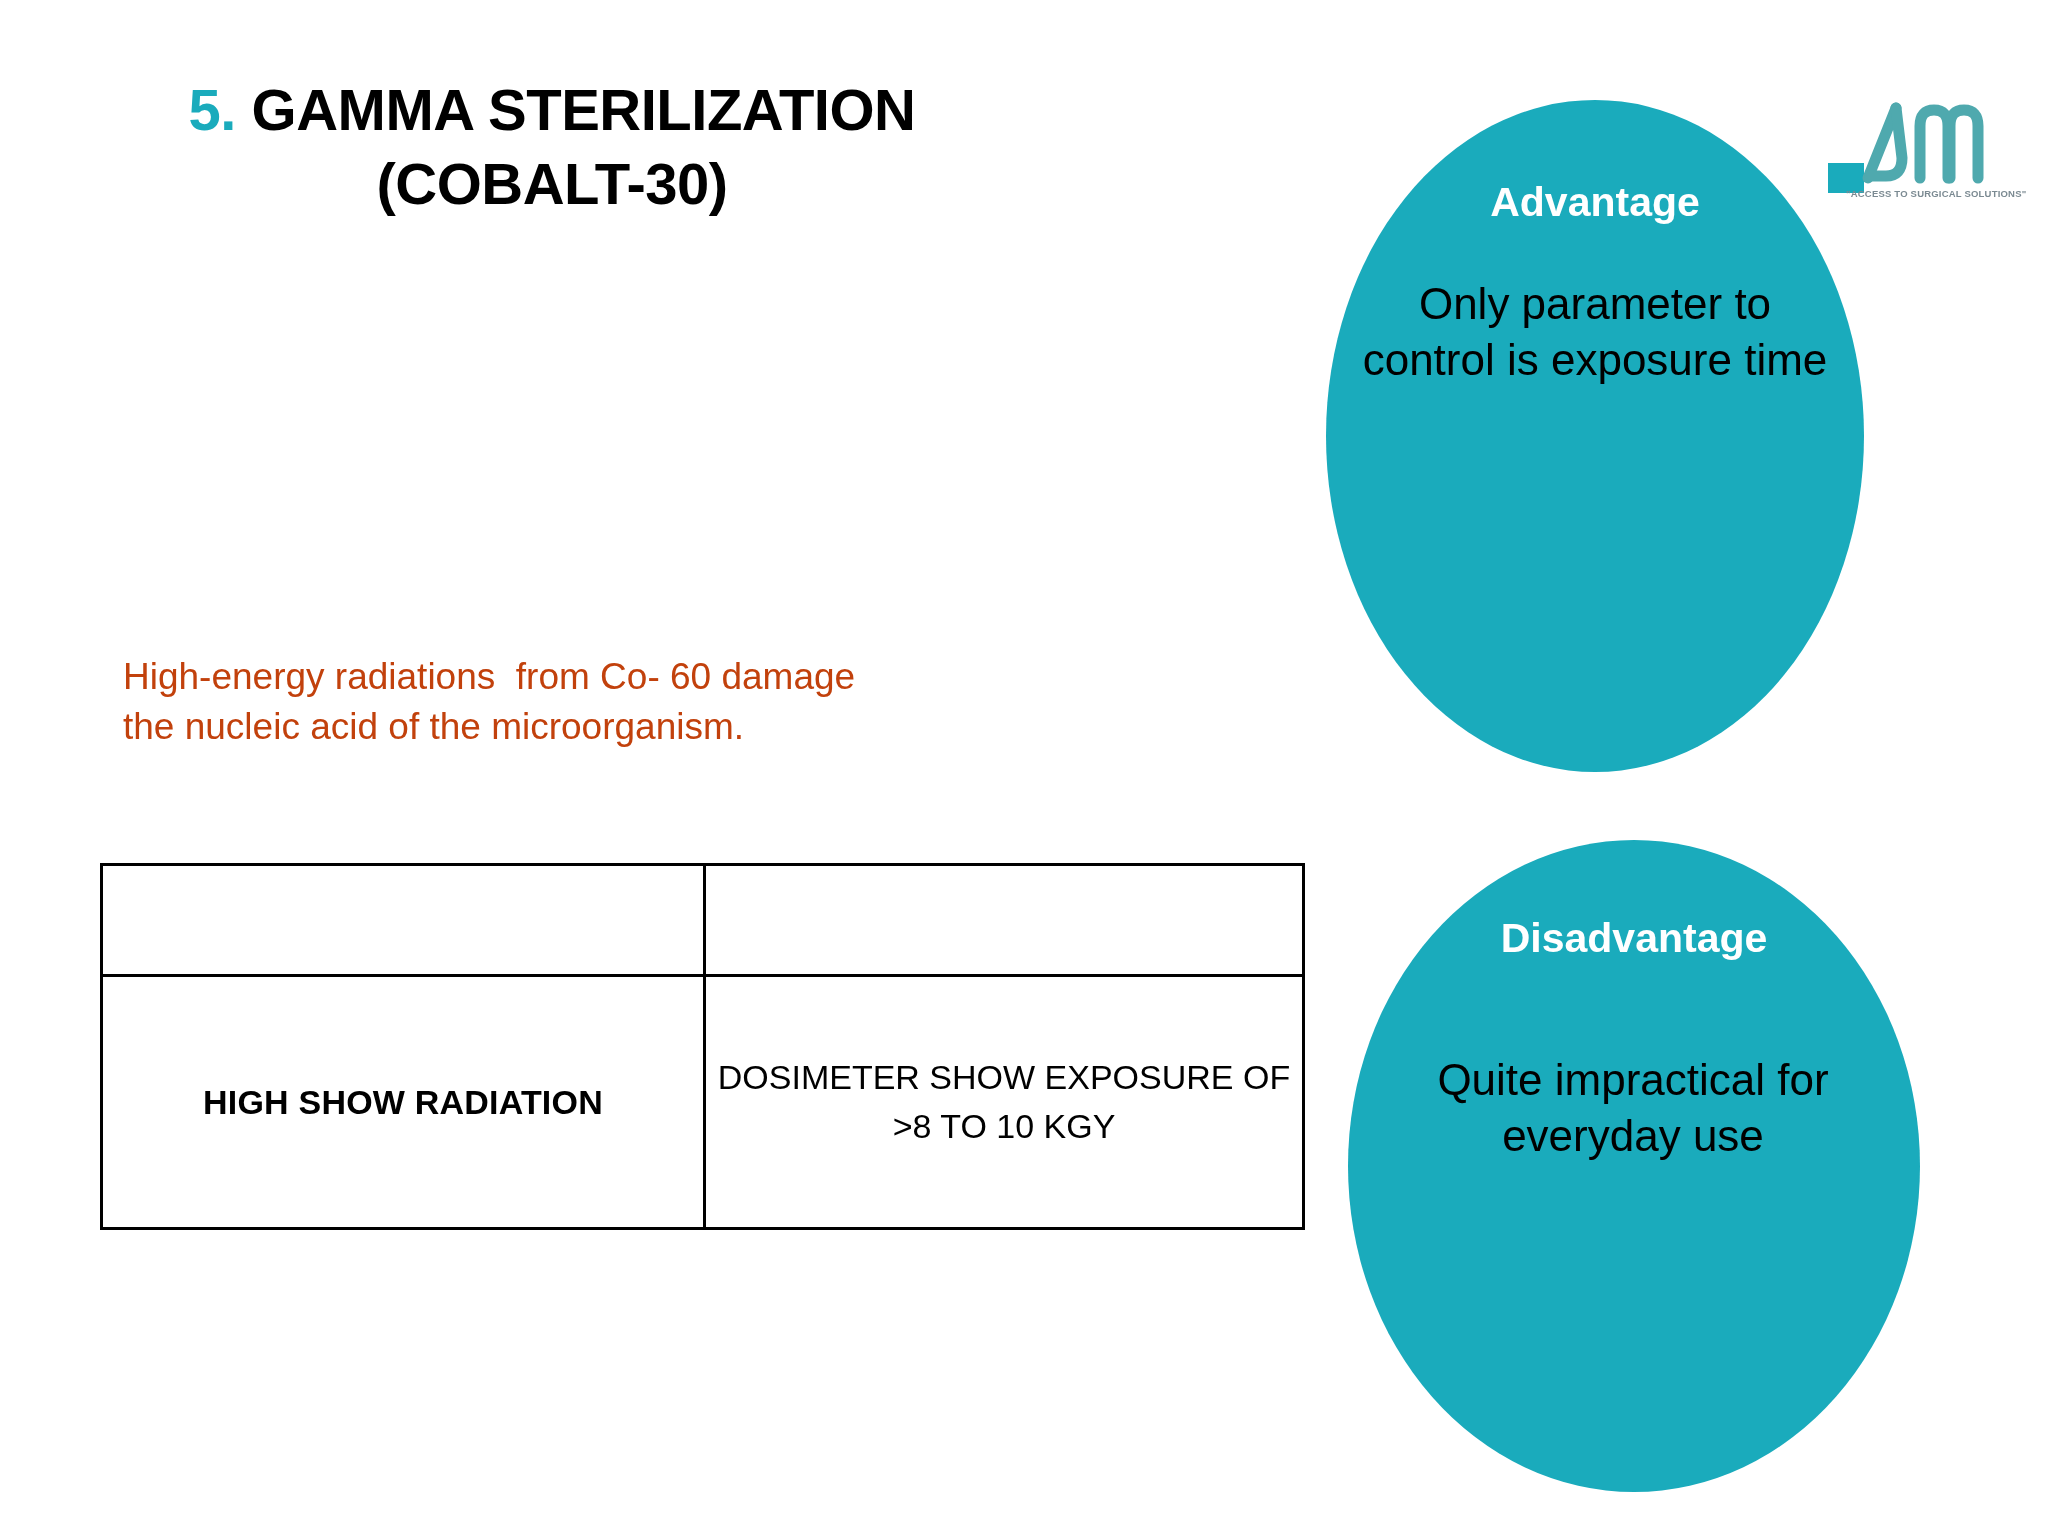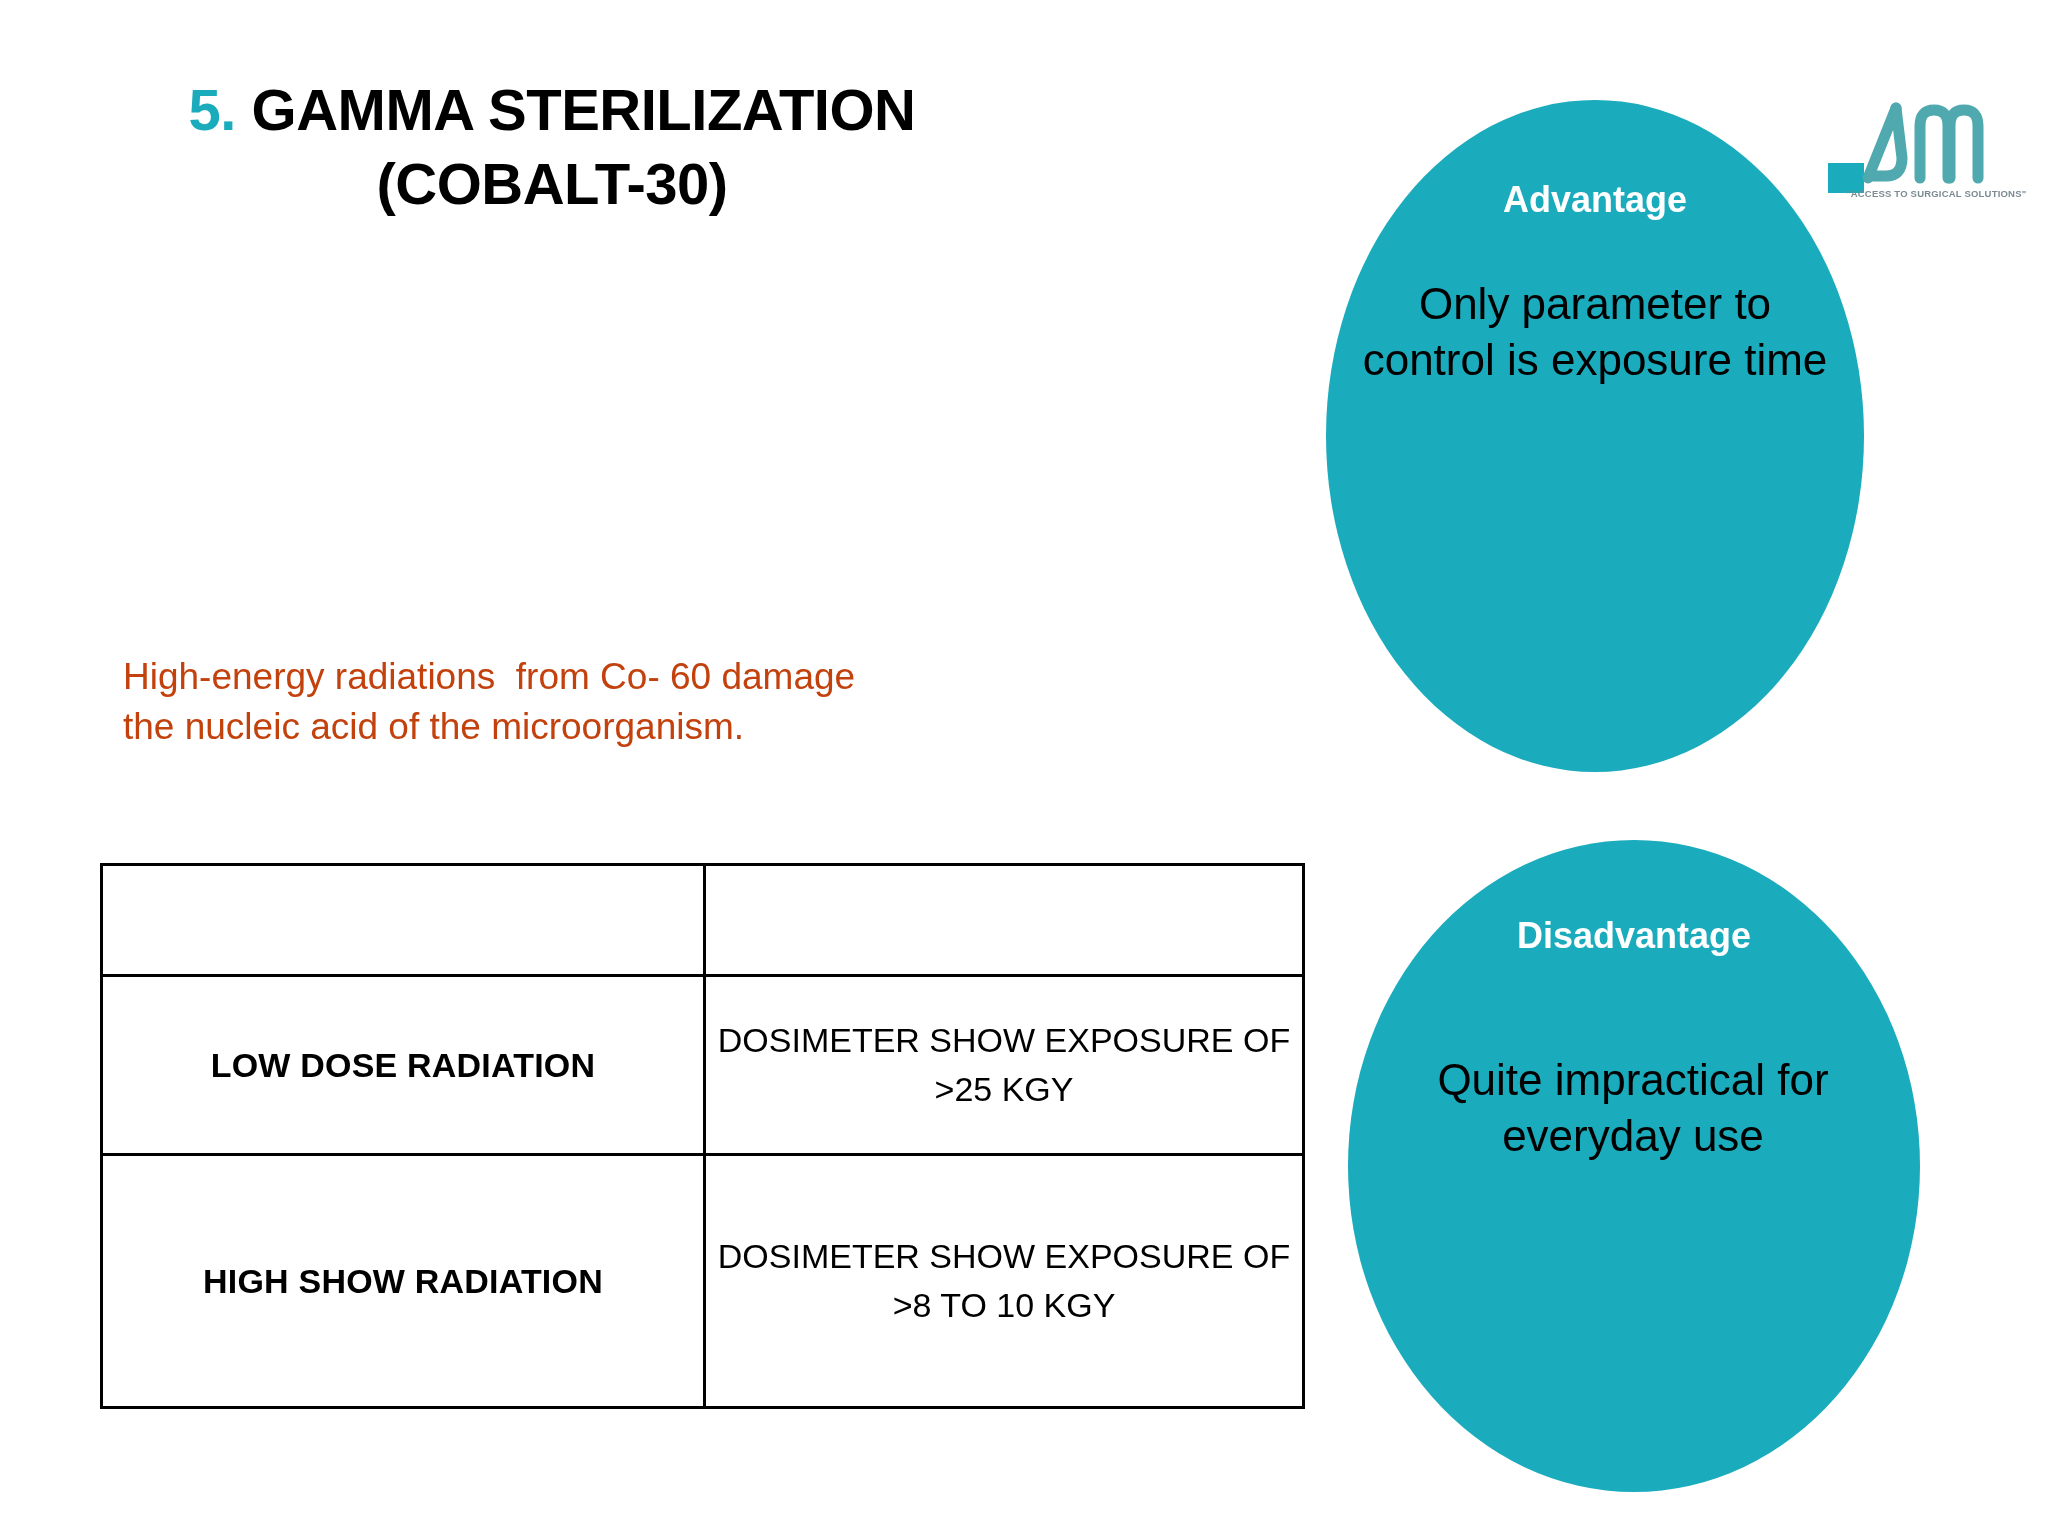--- a/index.html
+++ b/index.html
@@ -115,21 +115,21 @@
     width: 538px;
     height: 672px;
   }
   .bubble-disadvantage {
     left: 1348px;
     top: 840px;
     width: 572px;
     height: 652px;
   }
   .bubble-title {
-    font-size: 36px;
+    font-size: 41px;
     font-weight: 700;
     line-height: 1.2;
     color: #ffffff;
   }
   .bubble-body {
     font-size: 44px;
     font-weight: 400;
     line-height: 1.28;
     color: #000000;
   }
@@ -204,24 +204,20 @@
   <table class="dose-table">
     <colgroup>
         <col class="c1">
         <col class="c2">
       </colgroup>
     <tbody>
       <tr class="row-head">
         <td class="cell-label"></td>
         <td class="cell-value"></td>
       </tr>
-      <tr class="row-low">
-        <td class="cell-label">LOW DOSE RADIATION</td>
-        <td class="cell-value">DOSIMETER SHOW EXPOSURE OF &gt;25 KGY</td>
-      </tr>
       <tr class="row-high">
         <td class="cell-label">HIGH SHOW RADIATION</td>
         <td class="cell-value">DOSIMETER SHOW EXPOSURE OF &gt;8 TO 10 KGY</td>
       </tr>
     </tbody>
   </table>
 
   <div class="bubble bubble-advantage">
     <div class="bubble-title adv-title">Advantage</div>
     <div class="bubble-body adv-body">Only parameter to control is exposure time</div>

